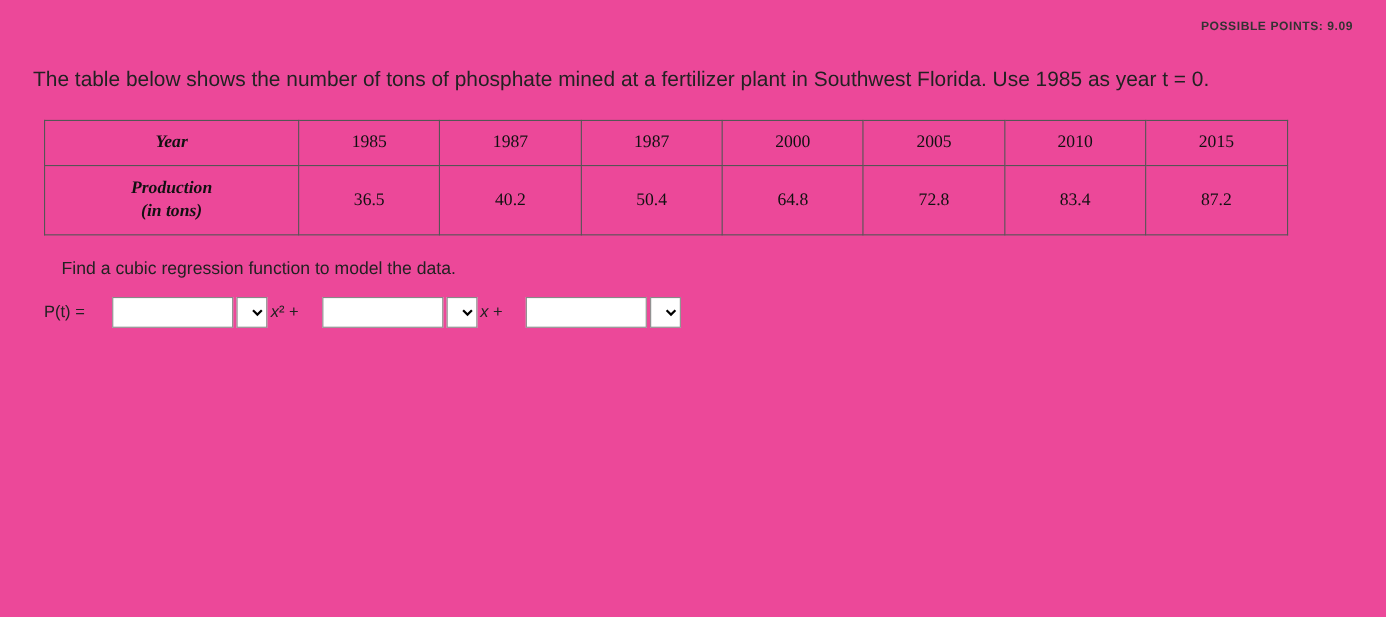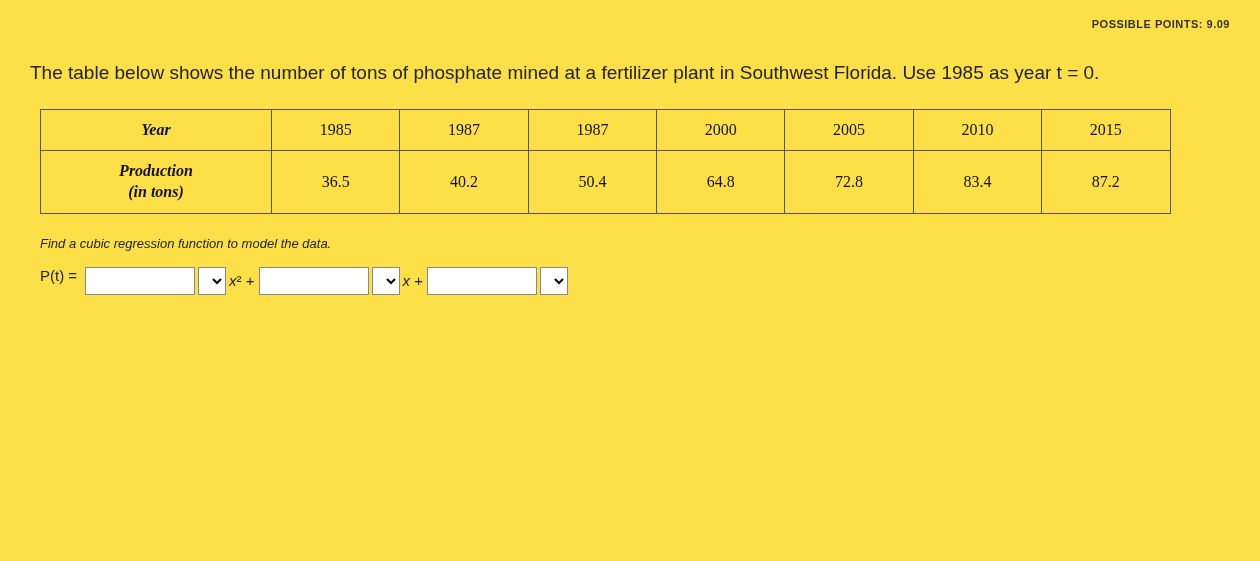--- a/index.html
+++ b/index.html
@@ -8,21 +8,21 @@
       font-family: Arial, sans-serif;
       background: #e8e8e8;
       width: 1260px;
       min-height: 561px;
       display: flex;
       align-items: flex-start;
       justify-content: center;
     }
 
     .page {
-      background: #fde047;
+      background: #ec4899;
       width: 1260px;
       min-height: 561px;
       padding: 20px 40px 30px 30px;
       position: relative;
     }
 
     .possible-points {
       position: absolute;
       top: 18px;
       right: 30px;
@@ -64,30 +64,30 @@
       width: 180px;
       font-size: 16px;
       line-height: 1.3;
     }
 
     .data-table td.data-cell {
       width: 100px;
     }
 
     .find-text {
-      font-size: 13px;
+      font-size: 16px;
       color: #222;
-      font-style: italic;
-      margin-left: 10px;
+      margin-left: 26px;
       margin-bottom: 16px;
     }
 
     .equation-row {
       display: flex;
-      gap: 4px;
+      align-items: center;
+      gap: 21px;
       margin-left: 10px;
       flex-wrap: wrap;
     }
 
     .eq-label {
       font-size: 15px;
       color: #222;
       margin-right: 4px;
     }
 

